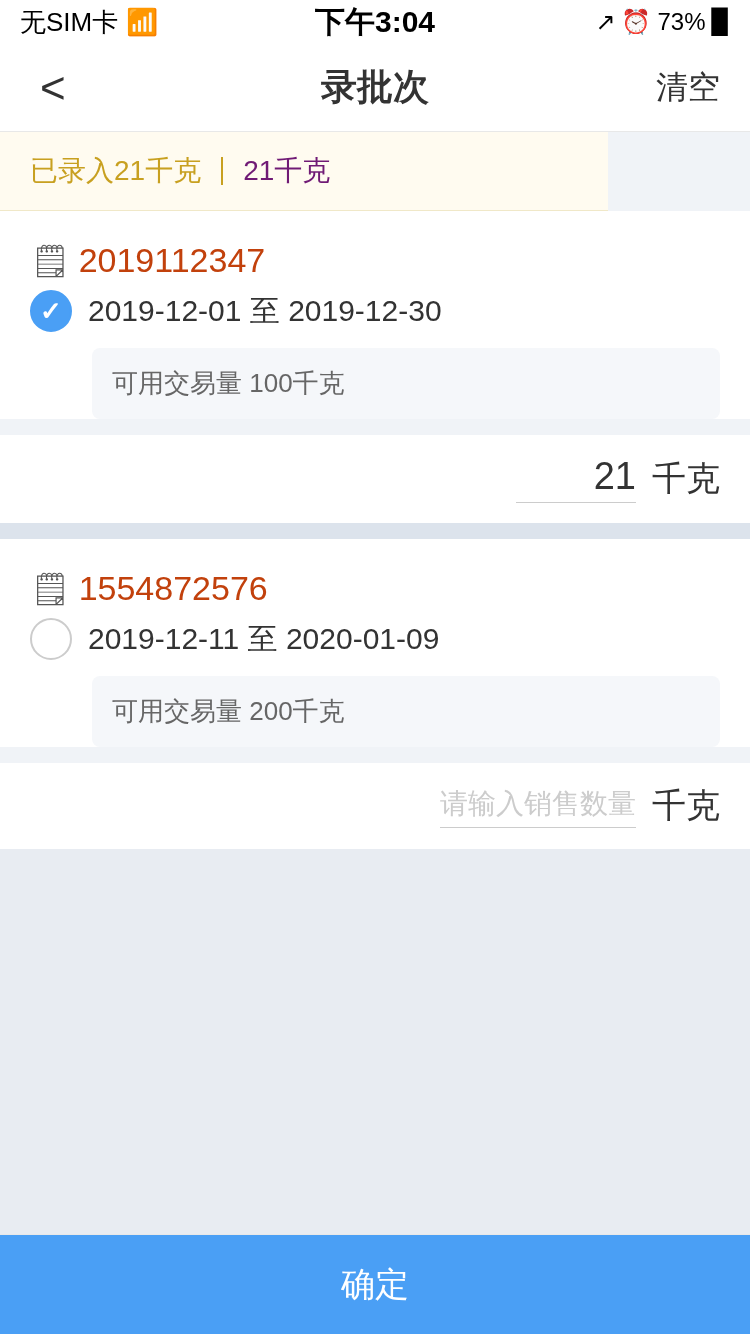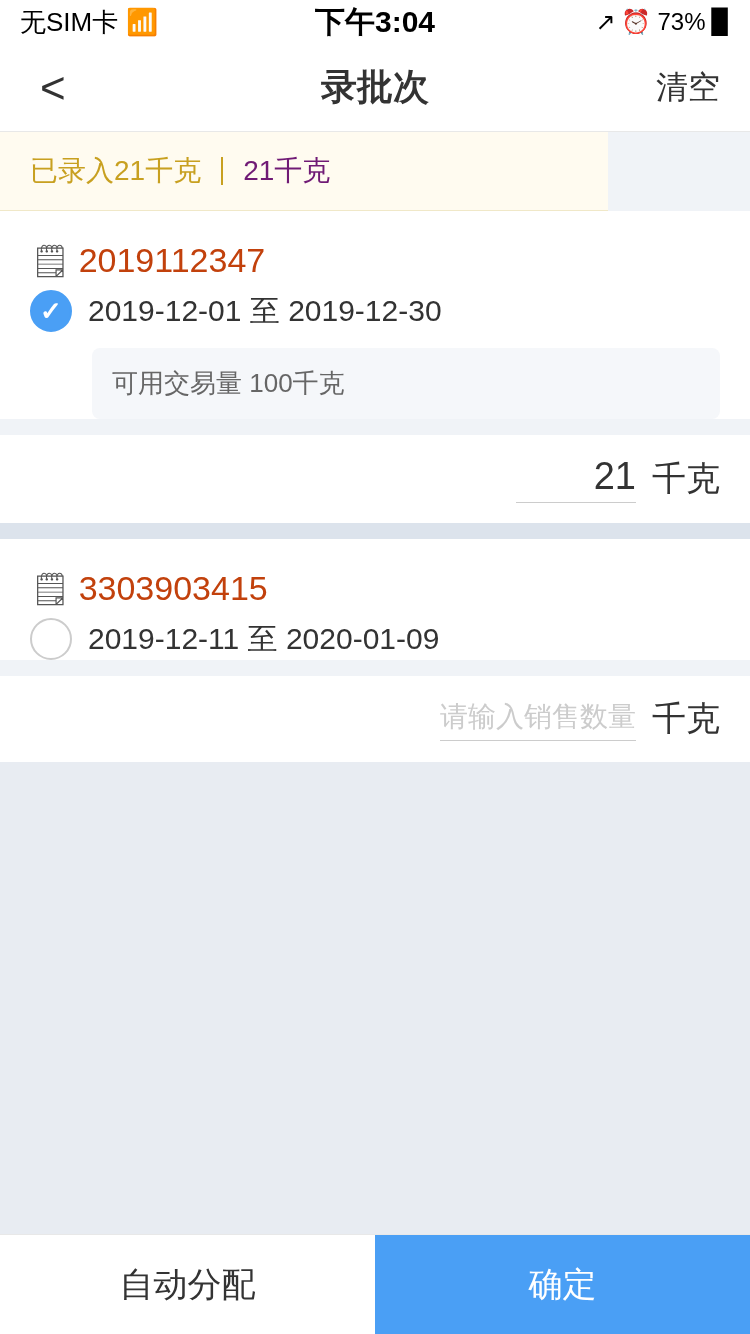--- a/index.html
+++ b/index.html
@@ -296,33 +296,33 @@
     <span class="quantity-input">21</span>
   </div>
   <span class="quantity-unit">千克</span>
 </div>
 
 <div class="section-divider"></div>
 
 <div class="batch-item">
   <div class="batch-item-header">
     <span class="batch-icon">🗒</span>
-    <span class="batch-id">3303903415</span>
+    <span class="batch-id">1554872576</span>
   </div>
   <div class="batch-date-row">
     <div class="radio-circle"></div>
     <span class="batch-date">2019-12-11 至 2020-01-09</span>
   </div>
+  <div class="batch-availability">可用交易量 200千克</div>
 </div>
 
 <div class="quantity-row">
   <div class="quantity-underline">
     <span class="quantity-placeholder">请输入销售数量</span>
   </div>
   <span class="quantity-unit">千克</span>
 </div>
 
 <div class="bottom-area" style="height: 500px;"></div>
 
 <div class="footer-buttons">
-  <button class="btn-auto">自动分配</button>
   <button class="btn-confirm">确定</button>
 </div>
 
 </body></html>

